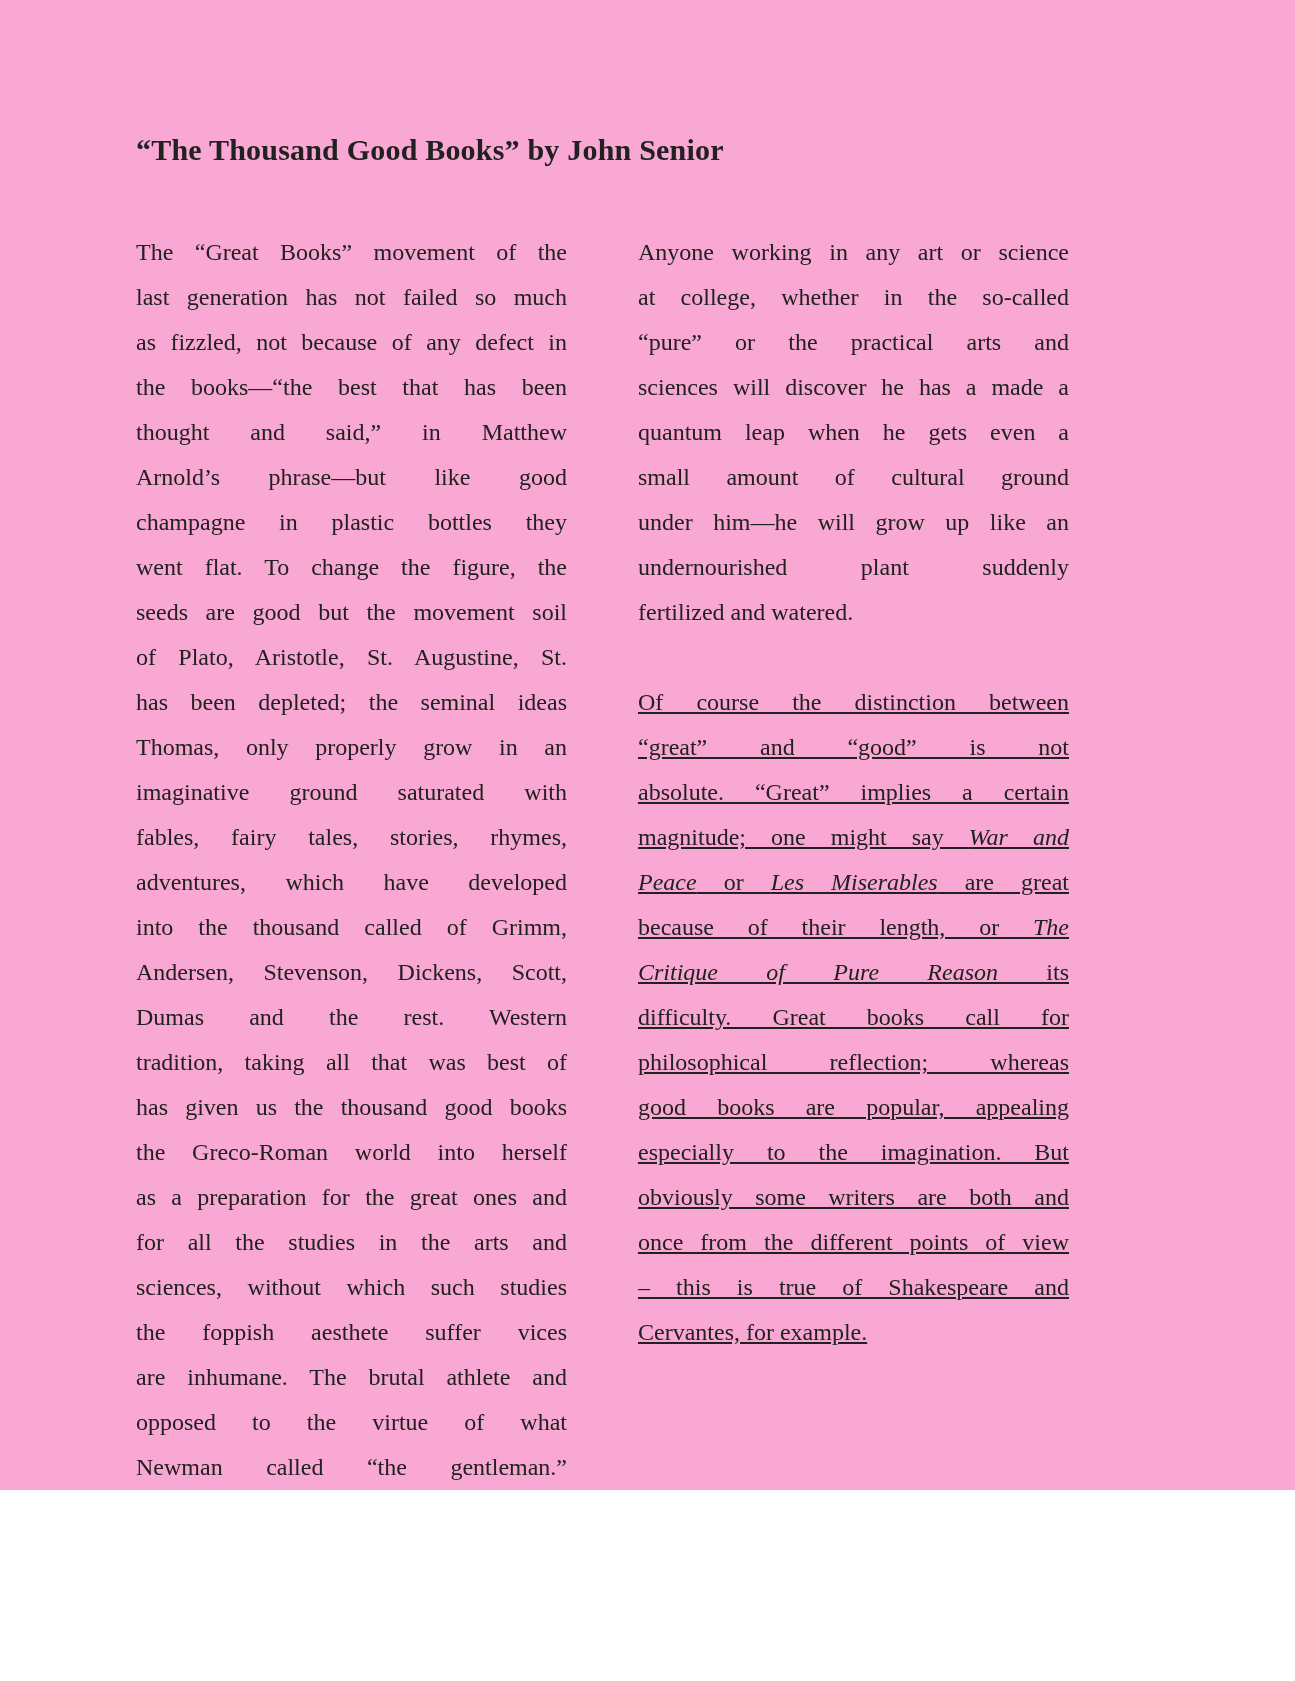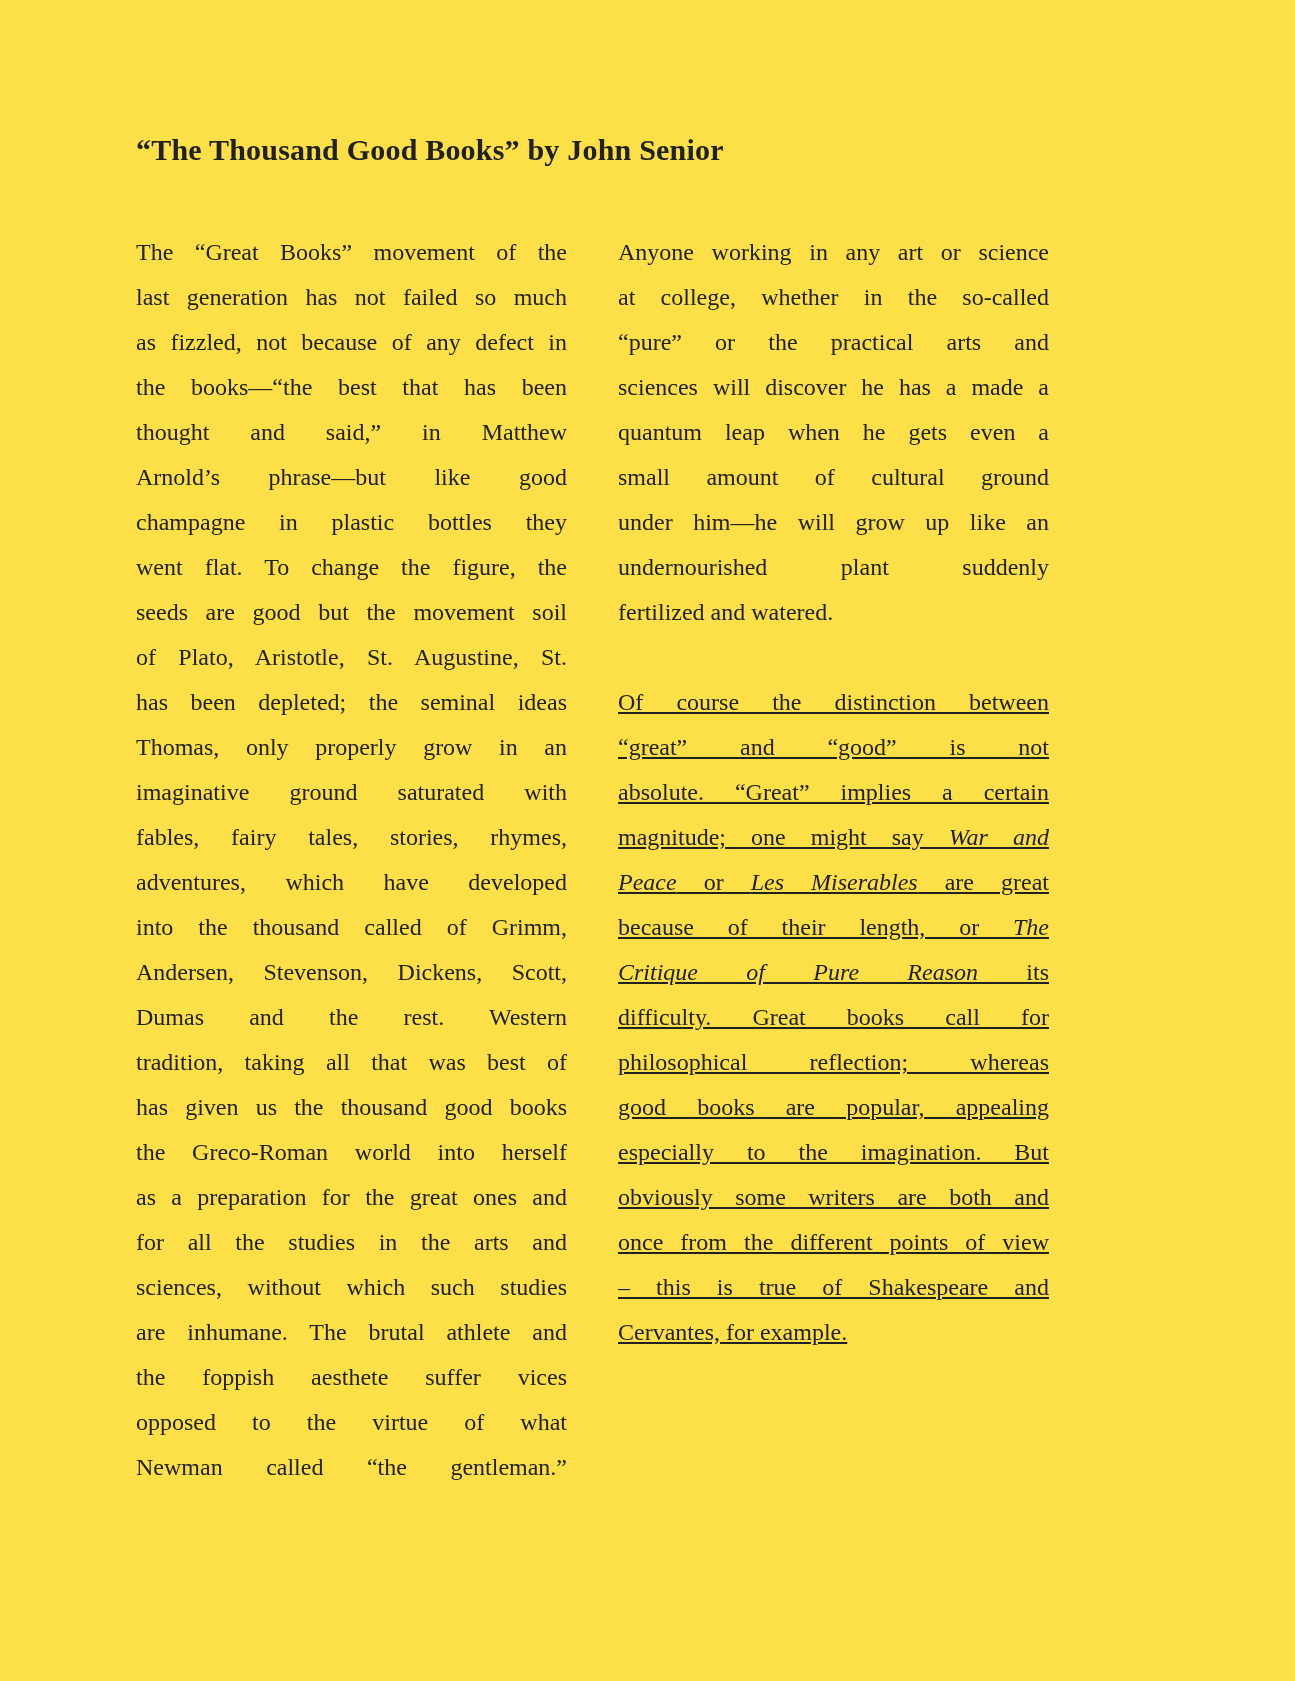--- a/index.html
+++ b/index.html
@@ -3,22 +3,22 @@
 <meta charset="utf-8">
 <style>
   html, body {
     margin: 0;
     padding: 0;
     background: #ffffff;
   }
   .page {
     position: relative;
     width: 1295px;
-    height: 1681px;
-    background: #fde047;
+    height: 1490px;
+    background: #f9a8d4;
     overflow: hidden;
     font-family: "Liberation Serif", "DejaVu Serif", serif;
     color: #212121;
   }
   .title {
     position: absolute;
     left: 136px;
     top: 132px;
     margin: 0;
     font-size: 30px;
@@ -26,21 +26,21 @@
     line-height: 36px;
     letter-spacing: 0.2px;
     white-space: nowrap;
   }
   .columns {
     position: absolute;
     left: 136px;
     top: 230px;
     width: 933px;
     display: flex;
-    gap: 51px;
+    gap: 71px;
   }
   .col {
     width: 431px;
     overflow: hidden;
   }
   .para { margin: 0; }
   .para + .para { margin-top: 45px; text-decoration: underline; }
   .line {
     height: 45px;
     line-height: 45px;
@@ -77,22 +77,22 @@
           <div class="line">adventures, which have developed</div>
           <div class="line">into the thousand called of Grimm,</div>
           <div class="line">Andersen, Stevenson, Dickens, Scott,</div>
           <div class="line">Dumas and the rest. Western</div>
           <div class="line">tradition, taking all that was best of</div>
           <div class="line">has given us the thousand good books</div>
           <div class="line">the Greco-Roman world into herself</div>
           <div class="line">as a preparation for the great ones and</div>
           <div class="line">for all the studies in the arts and</div>
           <div class="line">sciences, without which such studies</div>
+          <div class="line">the foppish aesthete suffer vices</div>
           <div class="line">are inhumane. The brutal athlete and</div>
-          <div class="line">the foppish aesthete suffer vices</div>
           <div class="line">opposed to the virtue of what</div>
           <div class="line">Newman called “the gentleman.”</div>
         </div>
       </div>
     <div class="col">
         <div class="para">
           <div class="line">Anyone working in any art or science</div>
           <div class="line">at college, whether in the so-called</div>
           <div class="line">“pure” or the practical arts and</div>
           <div class="line">sciences will discover he has a made a</div>

